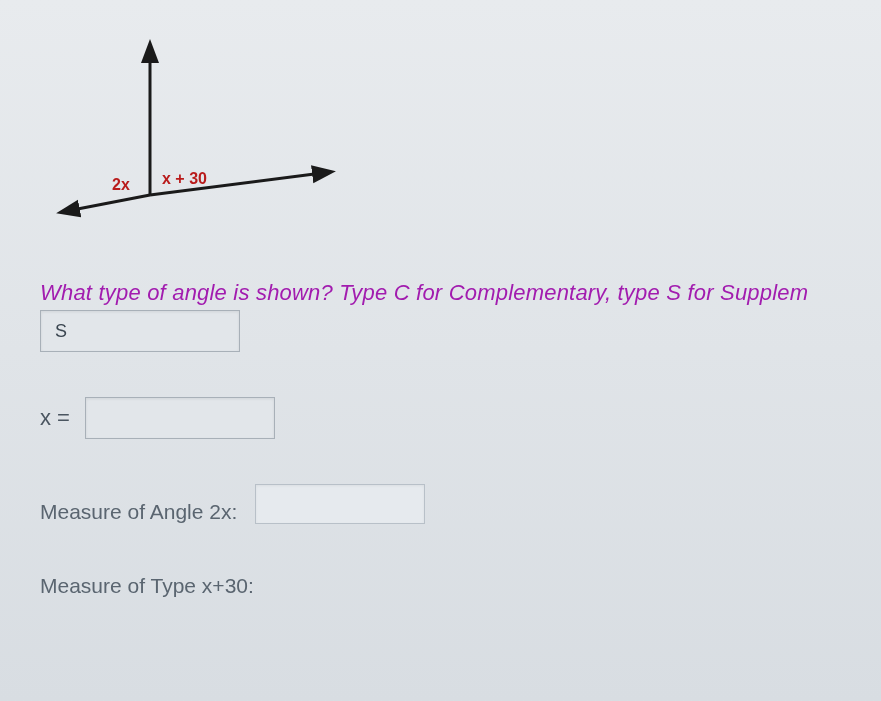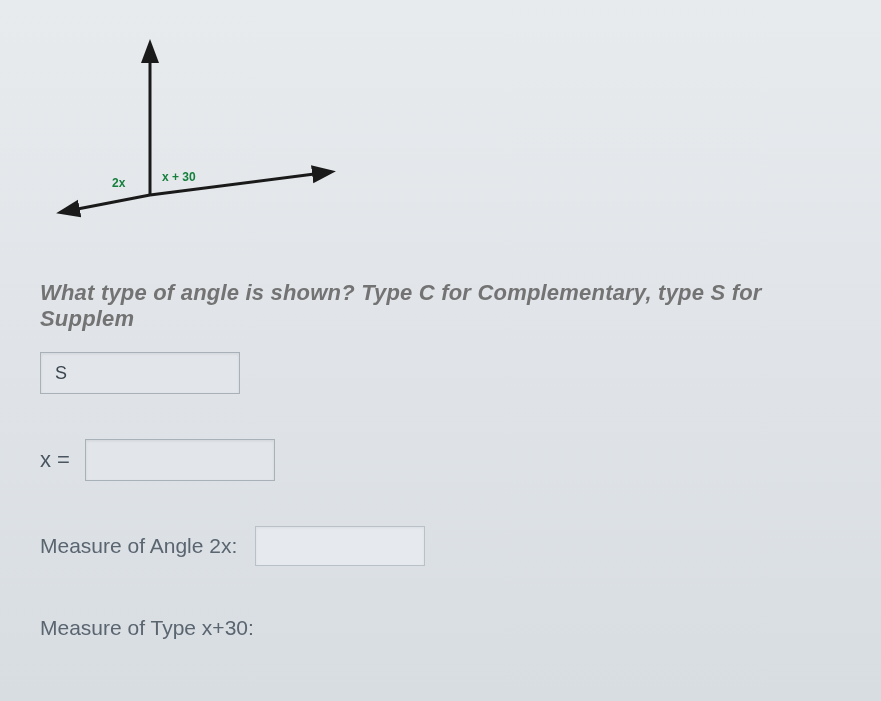--- a/index.html
+++ b/index.html
@@ -18,31 +18,30 @@
     }
     .diagram-area {
       width: 320px;
       height: 220px;
       position: relative;
       margin-bottom: 30px;
       margin-left: 10px;
     }
     .diagram-label {
       position: absolute;
-      font-size: 12px;
+      font-size: 16px;
       font-weight: bold;
-      color: #15803d;
+      color: #b91c1c;
     }
     .question-text {
       font-size: 22px;
-      color: #737373;
-      margin-bottom: 20px;
+      color: #a21caf;
+      margin-bottom: 4px;
       font-style: italic;
       letter-spacing: 0.2px;
-      font-weight: bold;
     }
     .input-row {
       display: flex;
       align-items: center;
       margin-bottom: 45px;
     }
     .input-label {
       font-size: 22px;
       color: #4a5560;
       margin-right: 15px;
@@ -61,21 +60,21 @@
       border: 1px solid #b8c0c8;
       background: #e6eaee;
       width: 170px;
       height: 40px;
       display: inline-block;
       vertical-align: middle;
       box-shadow: inset 0 1px 3px rgba(0,0,0,0.05);
     }
     .measure-row {
       display: flex;
-      align-items: center;
+      align-items: flex-end;
       margin-bottom: 50px;
     }
     .measure-label {
       font-size: 21px;
       color: #5a6570;
       margin-right: 18px;
     }
   </style>
 </head>
 <body>

